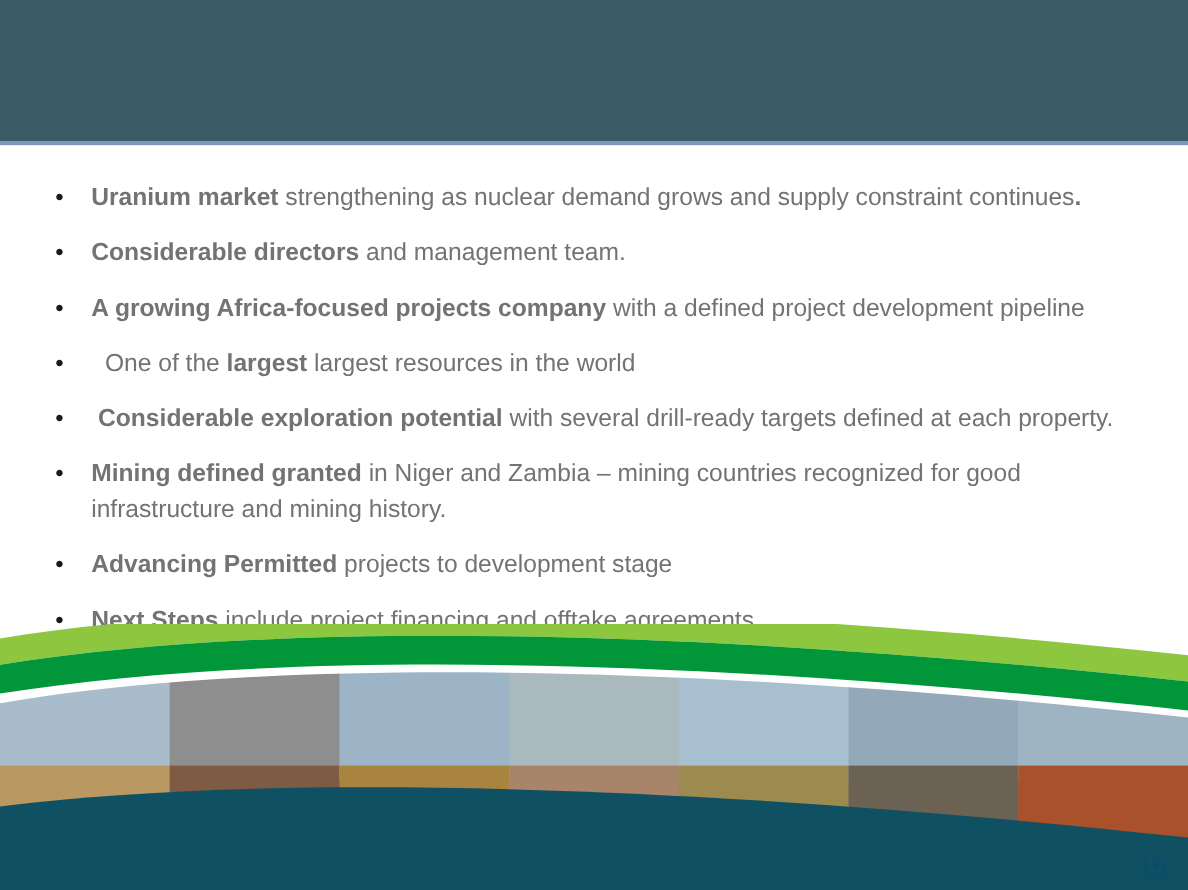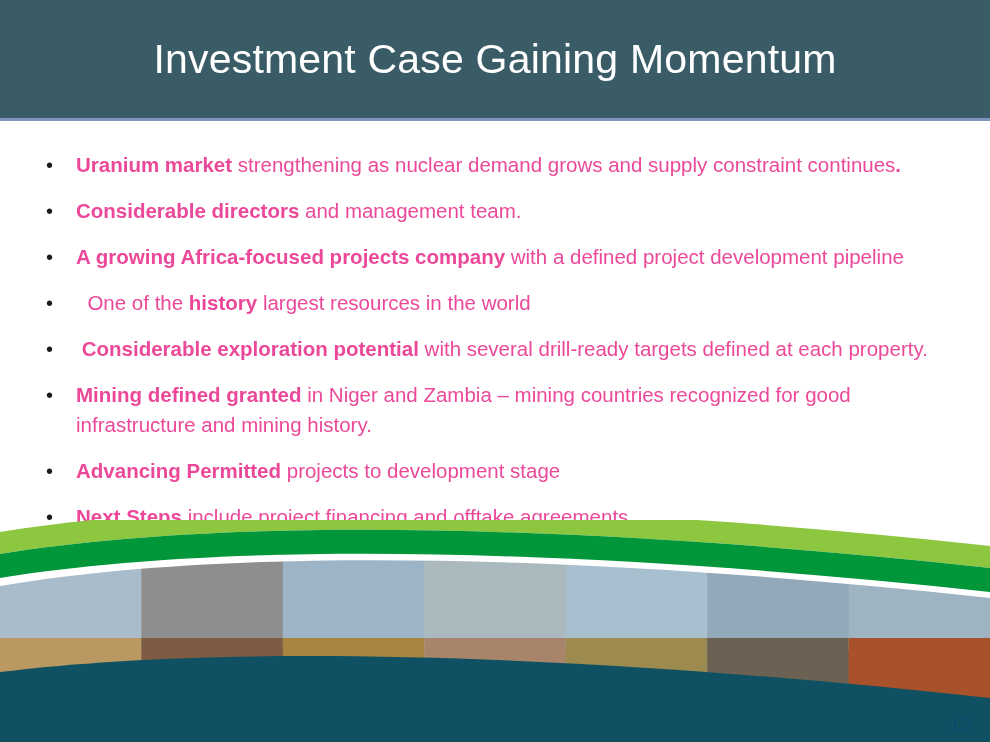--- a/index.html
+++ b/index.html
@@ -61,21 +61,21 @@
   .bullet-marker {
     flex: 0 0 30px;
     color: #1A1A1A;
     font-size: 20px;
     line-height: 30px;
     text-align: left;
     padding-left: 2px;
   }
   .bullet-text {
     flex: 1 1 auto;
-    color: #ec4899;
+    color: #737373;
     font-family: "Liberation Sans", sans-serif;
     font-size: 20.5px;
     line-height: 30px;
     font-weight: 400;
   }
   .bullet-text b { font-weight: 700; }
   .lead-space { white-space: pre; }
 
   
   #bottom-zone {
@@ -101,38 +101,37 @@
     line-height: 26px;
   }
 </style>
 </head>
 <body>
 
 <div id="slide">
 
   <div id="header-bar"></div>
   <div id="header-rule"></div>
-  <div id="slide-title">Investment Case Gaining Momentum</div>
 
   <div id="bullet-list">
       <div class="bullet-row">
         <div class="bullet-marker">•</div>
         <div class="bullet-text"><b>Uranium market</b><span> strengthening as nuclear demand grows and supply constraint continues</span><b>.</b></div>
       </div>
       <div class="bullet-row">
         <div class="bullet-marker">•</div>
         <div class="bullet-text"><b>Considerable directors</b><span> and management team.</span></div>
       </div>
       <div class="bullet-row">
         <div class="bullet-marker">•</div>
         <div class="bullet-text"><b>A growing Africa-focused projects company</b><span> with a defined project development pipeline</span></div>
       </div>
       <div class="bullet-row">
         <div class="bullet-marker">•</div>
-        <div class="bullet-text"><span class="lead-space"> </span><span> One of the </span><b>history</b><span> largest resources in the world</span></div>
+        <div class="bullet-text"><span class="lead-space"> </span><span> One of the </span><b>largest</b><span> largest resources in the world</span></div>
       </div>
       <div class="bullet-row">
         <div class="bullet-marker">•</div>
         <div class="bullet-text"><span class="lead-space"> </span><b>Considerable exploration potential</b><span> with several drill-ready targets defined at each property.</span></div>
       </div>
       <div class="bullet-row">
         <div class="bullet-marker">•</div>
         <div class="bullet-text"><b>Mining defined granted</b><span> in Niger and Zambia – mining countries recognized for good infrastructure and mining history.</span></div>
       </div>
       <div class="bullet-row">

